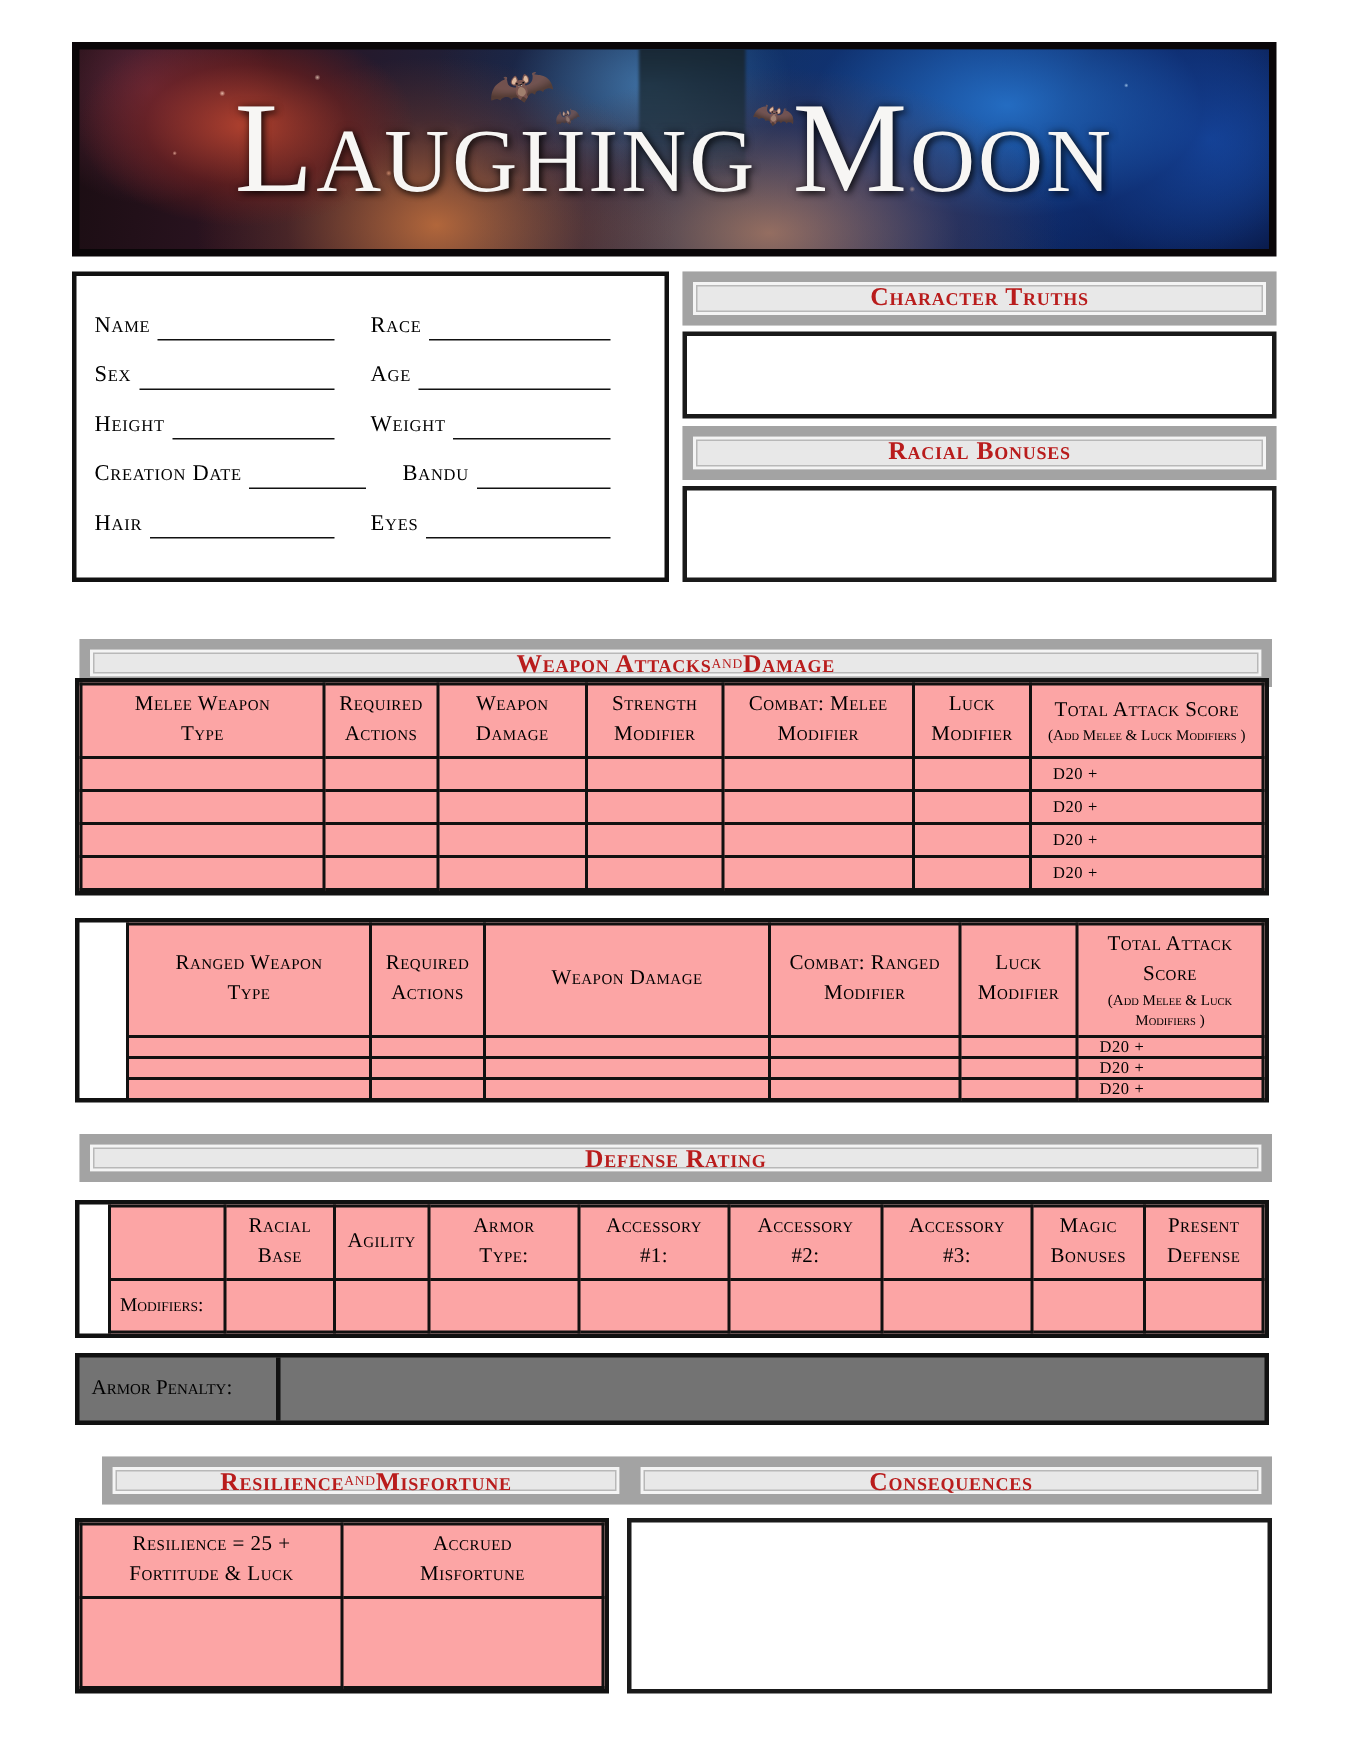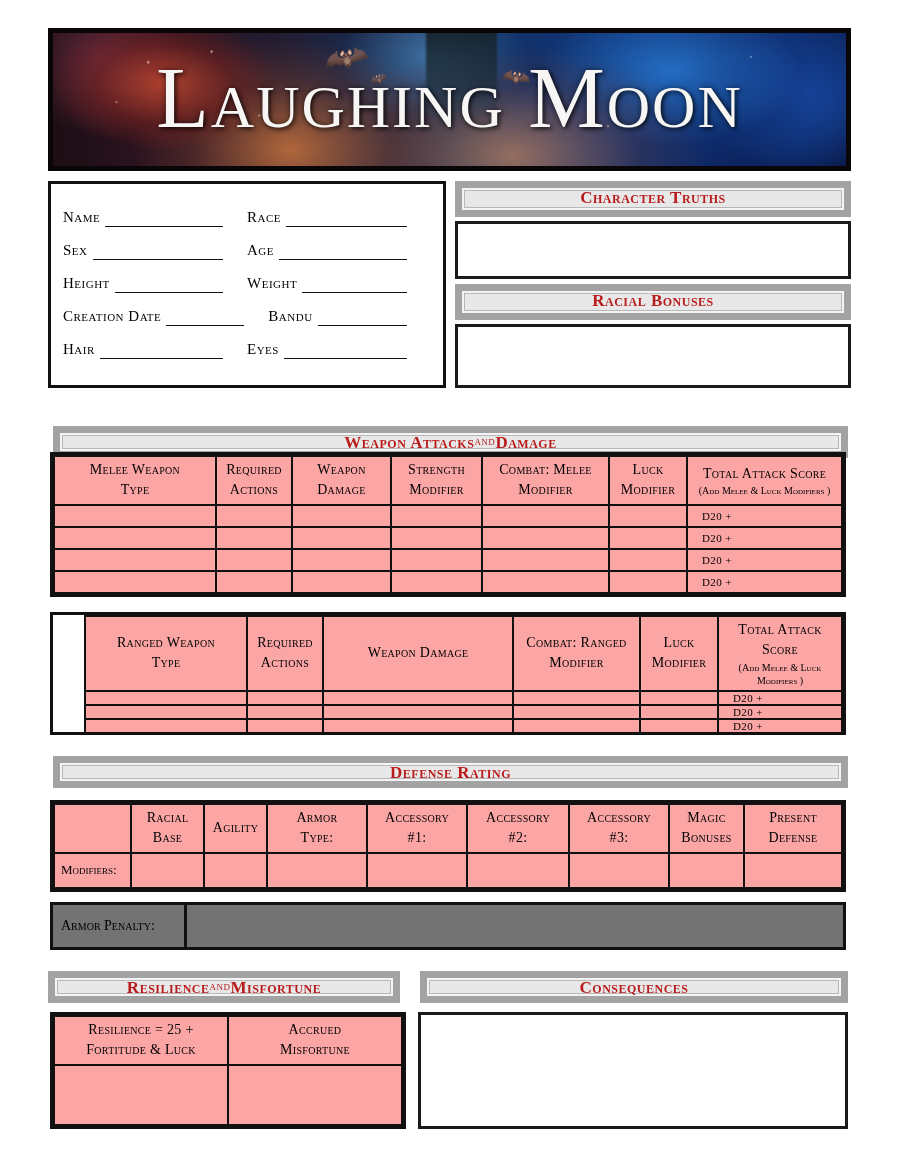--- a/index.html
+++ b/index.html
@@ -460,21 +460,21 @@
           <td class="d20">D20 +</td>
         </tr>
       </tbody>
     </table>
   </div>
 
   <div class="bandhead abs" style="left:53px; top:736px; width:795px; height:32px;margin-top:20px;">
     <span>Defense Rating</span>
   </div>
 
-  <div class="tblwrap abs" style="left:50px; top:800px; width:796px; height:92px;">
+  <div class="tblwrap abs" style="left:50px; top:800px; width:796px; height:92px;padding-left:19px;">
     <table class="sheet">
       <colgroup>
         <col style="width:77px">
           <col style="width:73px">
           <col style="width:63px">
           <col style="width:100px">
         <col style="width:100px">
           <col style="width:102px">
           <col style="width:100px">
           <col style="width:75px">
@@ -530,21 +530,21 @@
         </tr>
       </tbody>
     </table>
   </div>
 
   <div class="apwrap abs" style="left:50px; top:902px; width:796px; height:48px;">
     <div class="apcell-label">Armor Penalty:</div>
     <div class="apcell-field"></div>
   </div>
 
-  <div class="bandhead abs" style="left:48px; top:971px; width:352px; height:32px;">
+  <div class="bandhead abs" style="left:68px; top:971px; width:352px; height:32px;">
     <span>Resilience</span>
     <span class="sm">and</span>
     <span>Misfortune</span>
   </div>
 
   <div class="tblwrap abs" style="left:50px; top:1012px; width:356px; height:117px;">
     <table class="sheet restbl">
       <colgroup>
           <col style="width:50%">
           <col style="width:50%">

